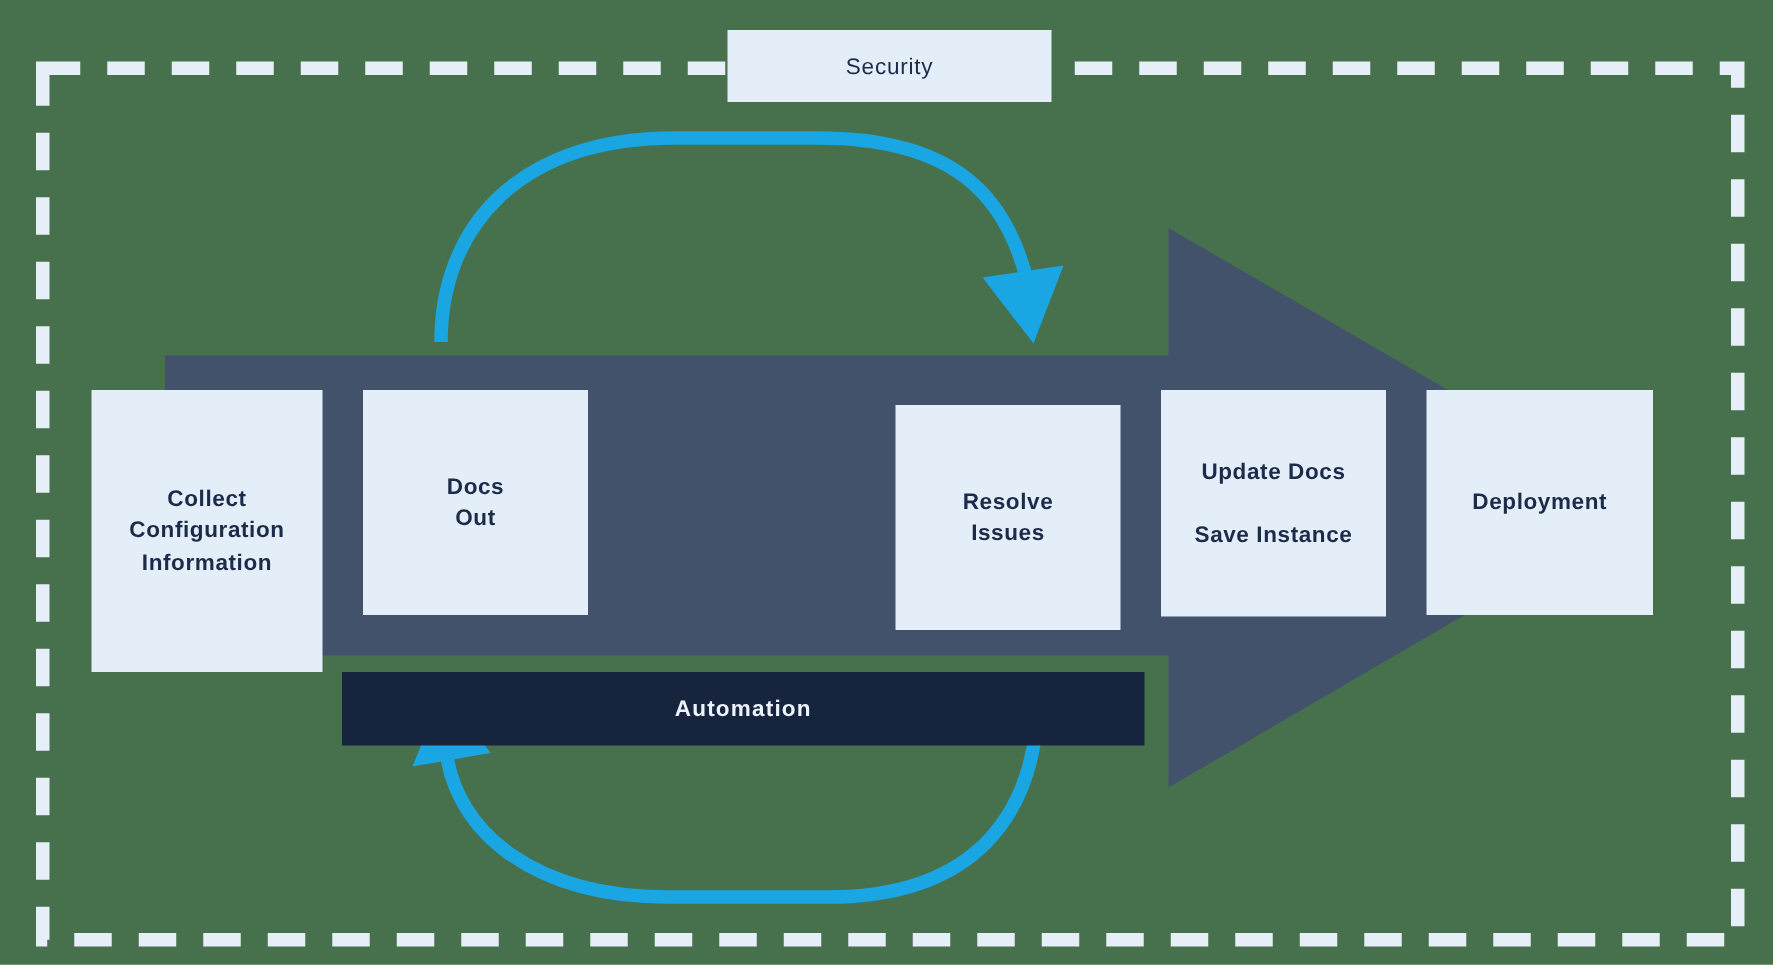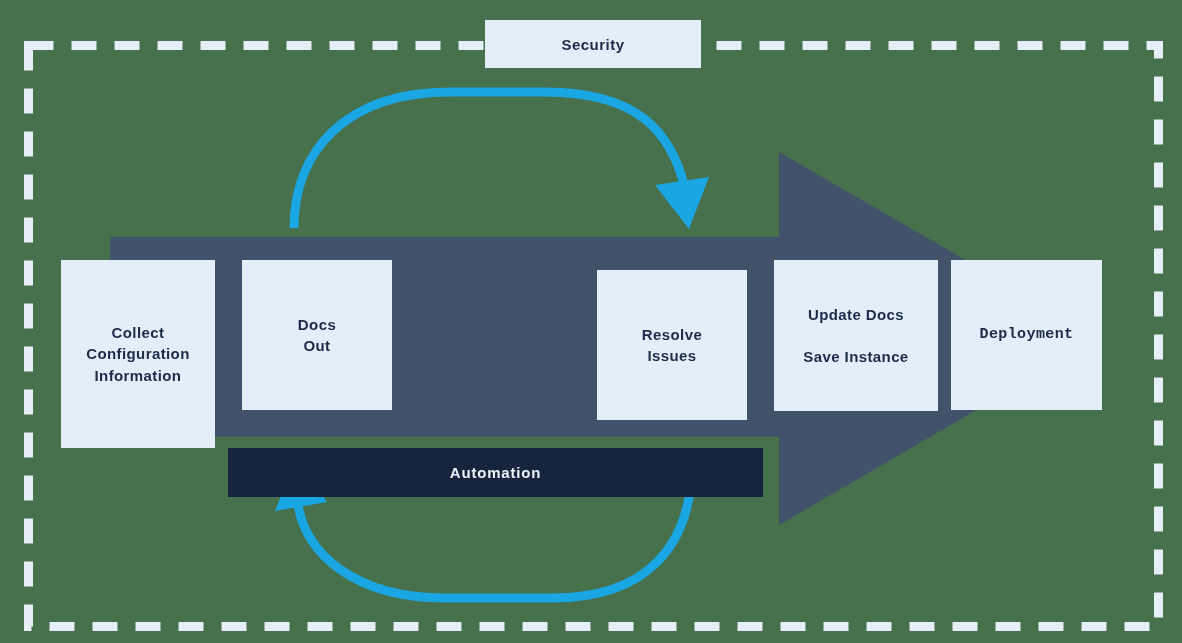--- a/index.html
+++ b/index.html
@@ -67,21 +67,21 @@
     left: 485px; top: 20px;
     width: 216px; height: 48px;
     background: var(--box-fill);
     display: flex;
     align-items: center;
     justify-content: center;
     z-index: 3;
   }
   .security-label {
     font-size: 15px;
-    font-weight: 700;
+    font-weight: 400;
     letter-spacing: 0.5px;
     color: var(--box-text);
     text-align: center;
   }
 </style>
 </head>
 <body>
 
 <div class="canvas">
 
@@ -116,27 +116,27 @@
     <span class="stage-label">Docs
 Out</span>
   </div>
 
 
   <div class="stage" style="left:597px; top:270px; width:150px; height:150px;">
     <span class="stage-label">Resolve
 Issues</span>
   </div>
 
-  <div class="stage" style="left:774px; top:260px; width:164px; height:151px;">
+  <div class="stage" style="left:774px; top:260px; width:150px; height:151px;">
     <span class="stage-label">Update Docs
 
 Save Instance</span>
   </div>
 
-  <div class="stage" style="left:951px; top:260px; width:151px; height:150px;font-family:Liberation Mono, monospace;">
+  <div class="stage" style="left:951px; top:260px; width:151px; height:150px;">
     <span class="stage-label">Deployment</span>
   </div>
 
   <div class="automation-bar">
     <span class="automation-label">Automation</span>
   </div>
 
 </div>
 
 </body></html>

